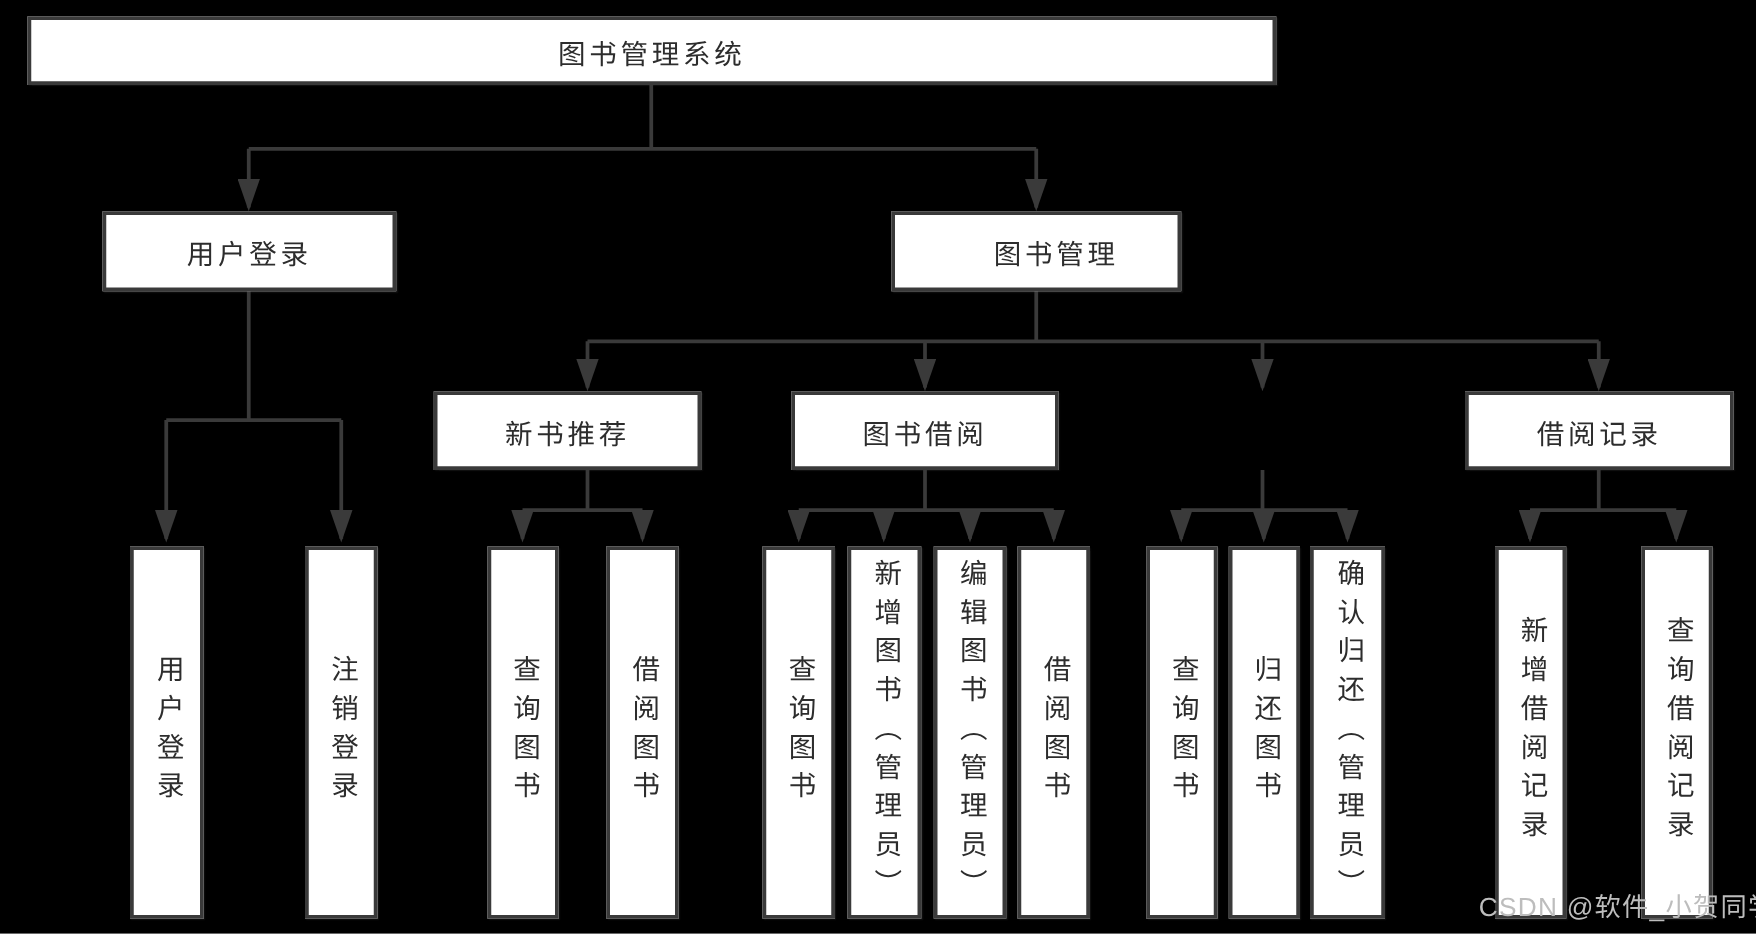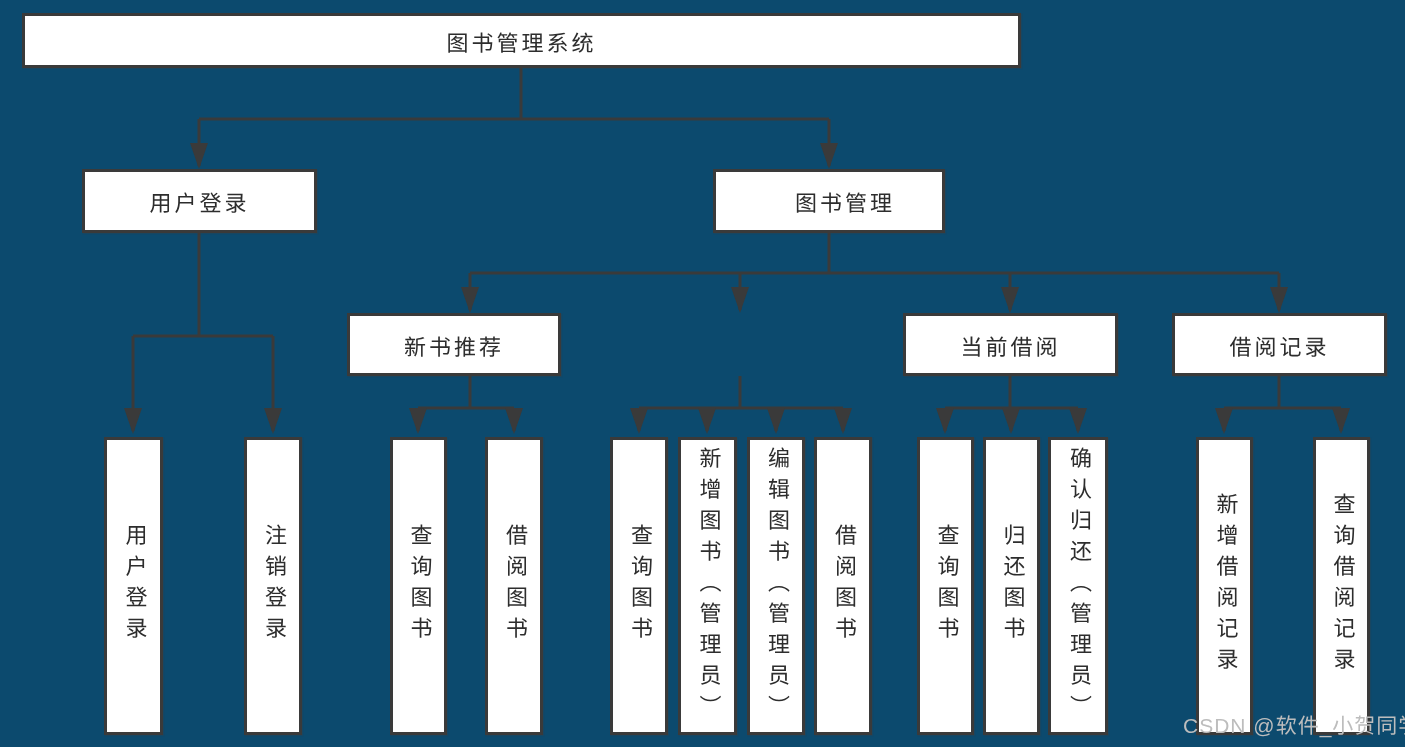--- a/index.html
+++ b/index.html
@@ -5,21 +5,21 @@
   html, body {
     margin: 0;
     padding: 0;
     background: #ffffff;
     font-family: "Liberation Sans", sans-serif;
   }
   .canvas {
     position: relative;
     width: 1405px;
     height: 747px;
-    background: #0c4a6e;
+    background: #000000;
     overflow: hidden;
   }
   .edges {
     position: absolute;
     left: 0;
     top: 0;
     z-index: 1;
   }
   .edges path {
     stroke: #3a3a3a;
@@ -127,21 +127,21 @@
       <path d="M1341,408 V431" marker-end="url(#arw)"></path>
     </g>
   </svg>
 
   <div class="node box-h" style="left:22px; top:13px; width:999px; height:55px;">图书管理系统</div>
 
   <div class="node box-h" style="left:82px; top:169px; width:235px; height:64px;">用户登录</div>
   <div class="node box-h" style="left:713px; top:169px; width:232px; height:64px;padding-left:32px;">图书管理</div>
 
   <div class="node box-h" style="left:347px; top:313px; width:214px; height:63px;">新书推荐</div>
-  <div class="node box-h" style="left:903px; top:313px; width:215px; height:63px;">当前借阅</div>
+  <div class="node box-h" style="left:633px; top:313px; width:214px; height:63px;">图书借阅</div>
   <div class="node box-h" style="left:1172px; top:313px; width:215px; height:63px;">借阅记录</div>
 
   <div class="node leaf" style="left:104px; top:437px; width:59px; height:298px;">用户登录</div>
   <div class="node leaf" style="left:244px; top:437px; width:58px; height:298px;">注销登录</div>
 
   <div class="node leaf" style="left:390px; top:437px; width:57px; height:298px;">查询图书</div>
   <div class="node leaf" style="left:485px; top:437px; width:58px; height:298px;">借阅图书</div>
 
   <div class="node leaf" style="left:610px; top:437px; width:58px; height:298px;">查询图书</div>
   <div class="node leaf" style="left:678px; top:437px; width:59px; height:298px;">新增图书（管理员）</div>

